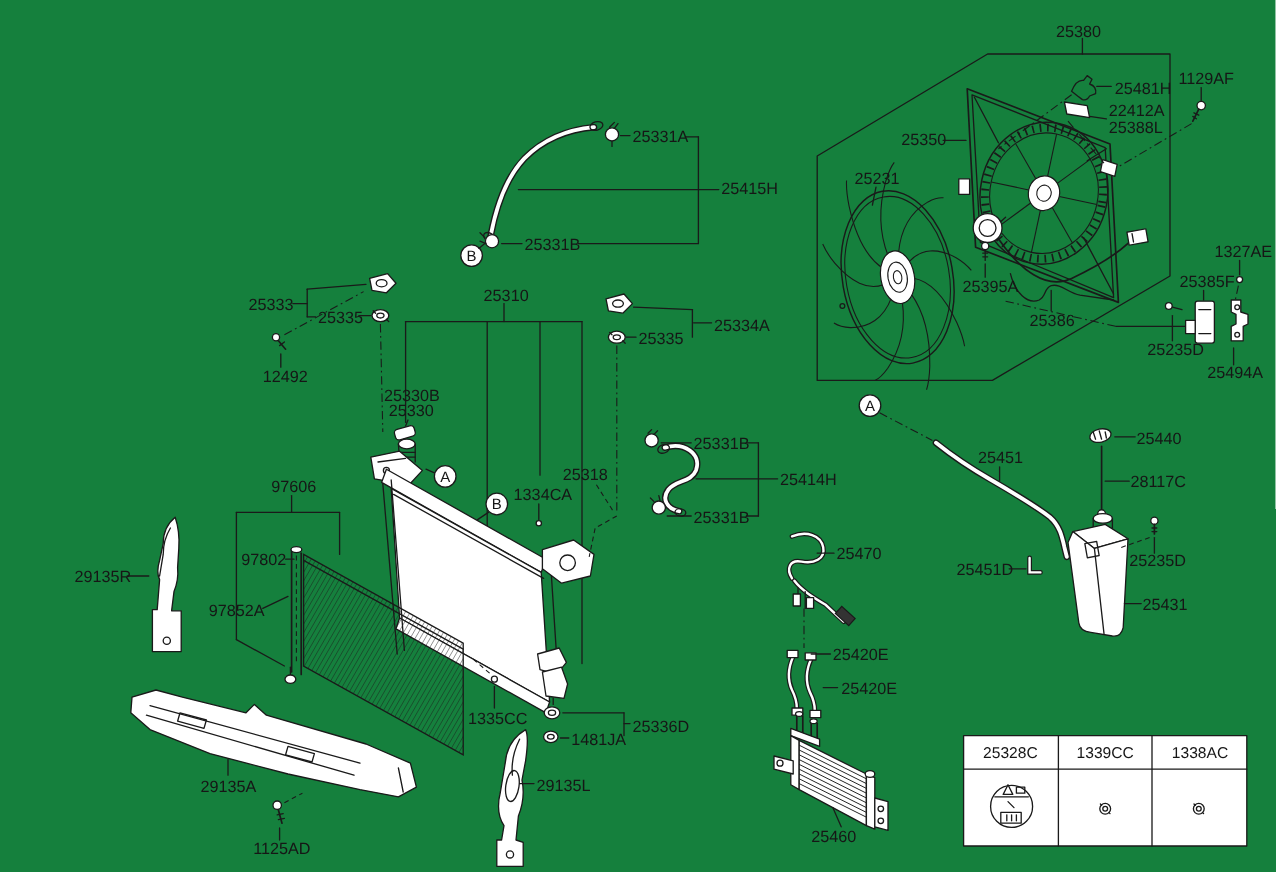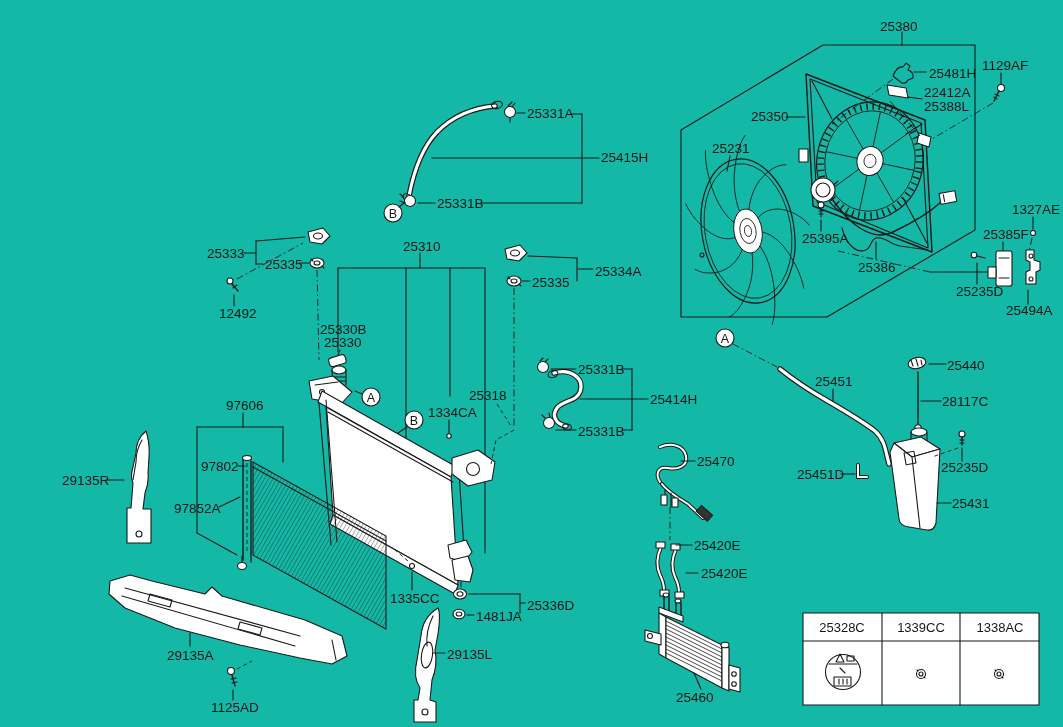--- a/index.html
+++ b/index.html
@@ -1,16 +1,16 @@
 <!DOCTYPE html>
 <html><head>
 <meta charset="utf-8">
 <style>
   html,body{margin:0;padding:0;background:#ffffff;}
-  .stage{width:1063px;height:727px;position:relative;background:#14b8a6;overflow:hidden;}
+  .stage{width:1063px;height:727px;position:relative;background:#15803d;overflow:hidden;}
   svg{display:block;}
   .lbl{font-family:"Liberation Sans","DejaVu Sans",sans-serif;font-size:13.5px;fill:#161616;}
   .co{font-family:"Liberation Sans","DejaVu Sans",sans-serif;font-size:12.5px;fill:#161616;}
   .th{font-family:"Liberation Sans","DejaVu Sans",sans-serif;font-size:13px;fill:#161616;}
   .ln{fill:none;stroke:#1a1a1a;stroke-width:1.1;stroke-linecap:round;stroke-linejoin:round;}
   .ln2{fill:none;stroke:#1a1a1a;stroke-width:1.4;stroke-linecap:round;stroke-linejoin:round;}
   .wh{fill:#ffffff;stroke:#1a1a1a;stroke-width:1.1;stroke-linejoin:round;}
   .dd{fill:none;stroke:#1a1a1a;stroke-width:0.9;stroke-dasharray:7 3 1.5 3;}
   .dsh{fill:none;stroke:#1a1a1a;stroke-width:0.9;stroke-dasharray:4 3;}
   .fat{fill:none;stroke:#1a1a1a;stroke-width:5.5;stroke-linecap:round;}

